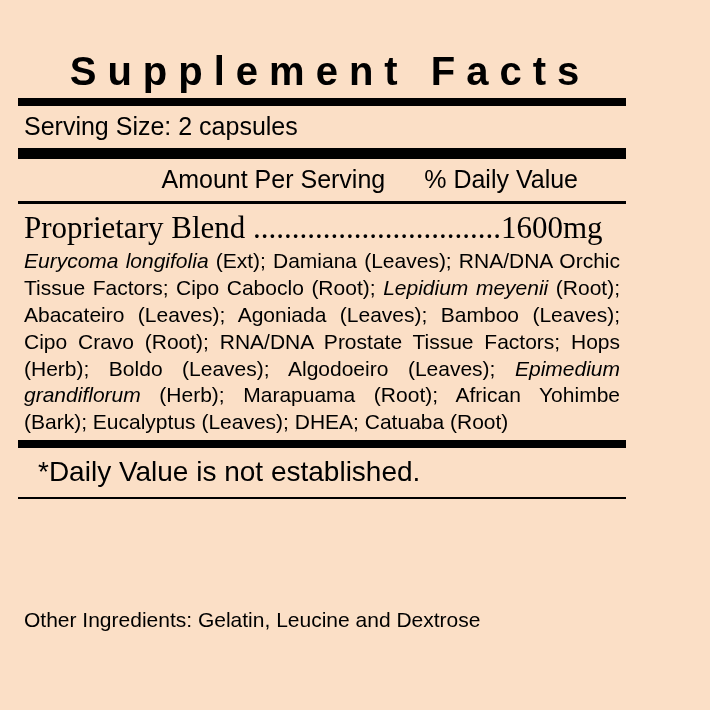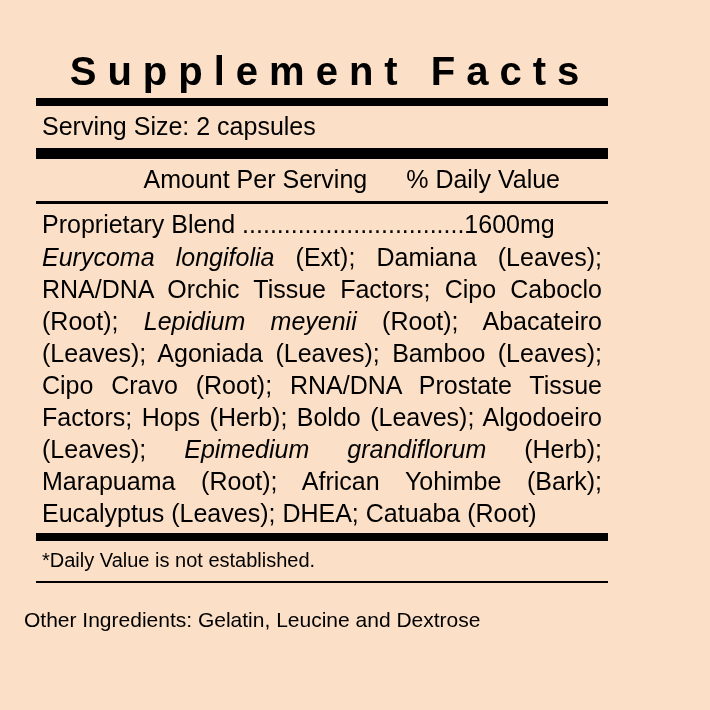--- a/index.html
+++ b/index.html
@@ -14,21 +14,21 @@
     color: #000;
     overflow: hidden;
   }
 
   .panel {
     position: absolute;
     left: 0;
     top: 34px;
     width: 644px;
     box-sizing: border-box;
-    padding: 0 36px;
+    padding: 0 18px;
   }
 
   .title {
     font-size: 40px;
     font-weight: bold;
     letter-spacing: 11px;
     text-align: center;
     padding: 16px 0 6px 16px;
     line-height: 1.05;
     white-space: nowrap;
@@ -67,38 +67,40 @@
   .amount-row .dv {
     padding-right: 42px;
     margin-left: 39px;
   }
 
   .body-block {
     padding: 6px 6px 4px 6px;
   }
 
   .blend-line {
-    font-size: 25px;
+    font-size: 31px;
     white-space: nowrap;
+    font-family: Liberation Serif, serif;
   }
 
   .ingredients {
-    font-size: 25px;
+    font-size: 21px;
     line-height: 1.28;
     text-align: justify;
     text-justify: inter-word;
     padding-top: 2px;
   }
   .ingredients i {
     font-style: italic;
   }
 
   .daily-note {
-    font-size: 20px;
+    font-size: 28px;
     padding: 8px 0 9px 6px;
+    margin-left: 14px;
   }
 
   .other {
     position: absolute;
     left: 18px;
     top: 608px;
     font-size: 21px;
     padding-left: 6px;
   }
 </style>

